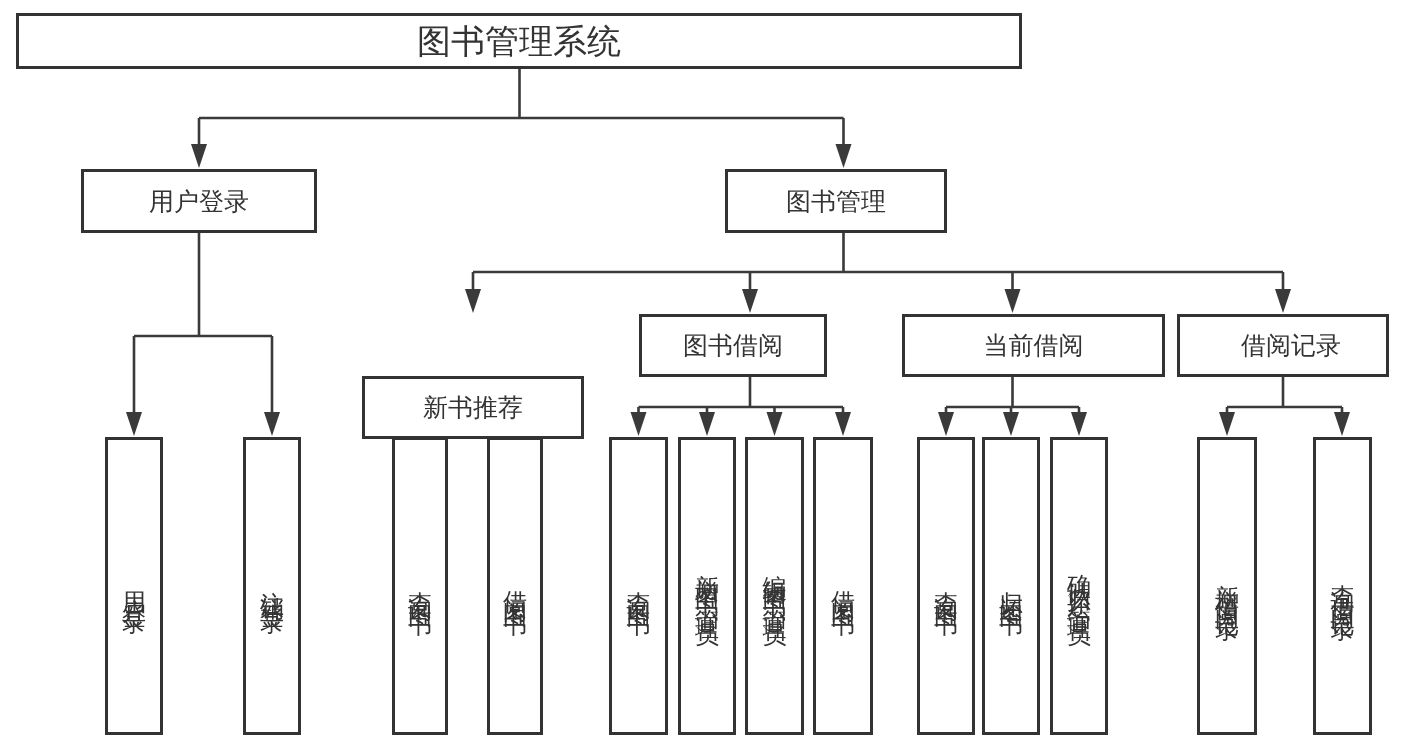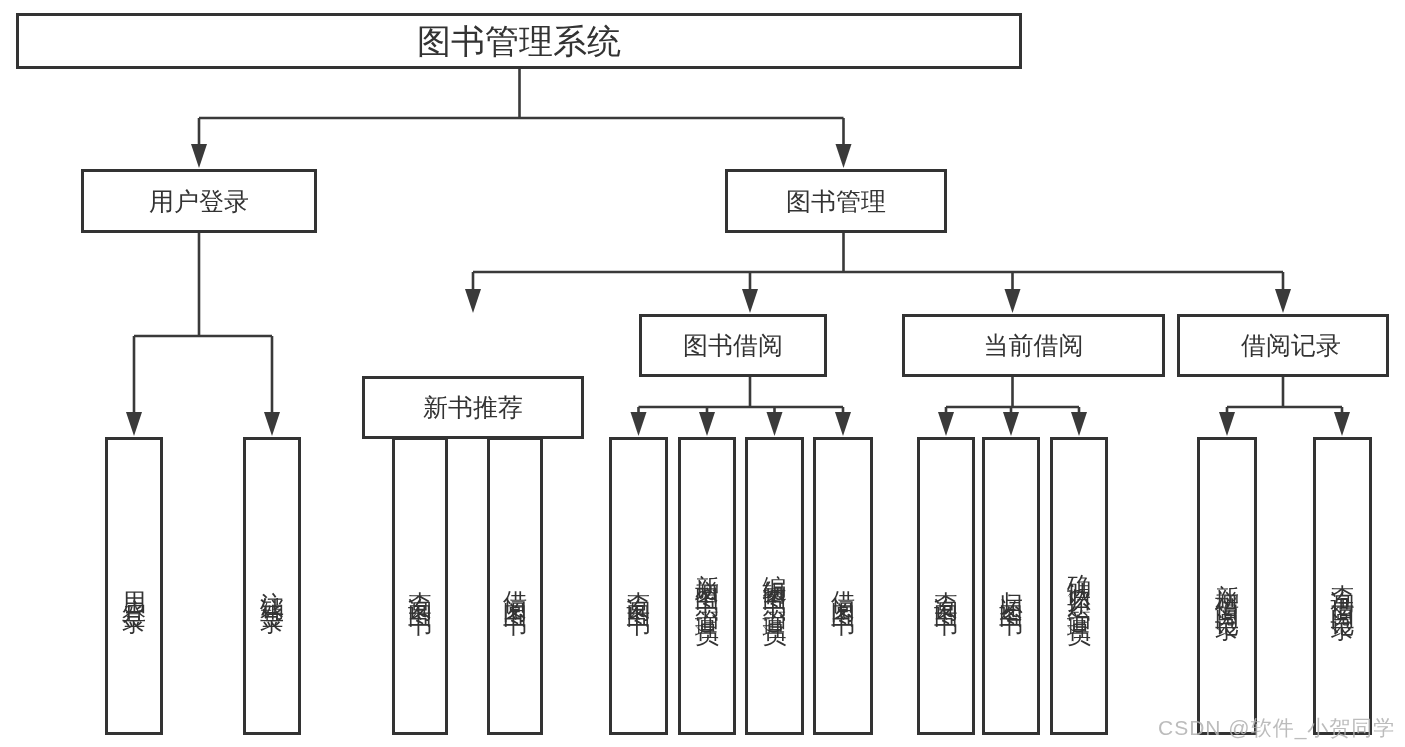--- a/index.html
+++ b/index.html
@@ -124,15 +124,14 @@
   <div class="node v" style="left:745px; top:437px; width:59px; height:298px;">编辑图书（管理员）</div>
   <div class="node v" style="left:813px; top:437px; width:60px; height:298px;">借阅图书</div>
 
   <div class="node v" style="left:917px; top:437px; width:58px; height:298px;">查询图书</div>
   <div class="node v" style="left:982px; top:437px; width:58px; height:298px;">归还图书</div>
   <div class="node v" style="left:1050px; top:437px; width:58px; height:298px;">确认归还（管理员）</div>
 
   <div class="node v" style="left:1197px; top:437px; width:60px; height:298px;">新增借阅记录</div>
   <div class="node v" style="left:1313px; top:437px; width:59px; height:298px;">查询借阅记录</div>
 
-  <div id="watermark">CSDN @软件_小贺同学</div>
 
 </div>
 
 </body></html>

